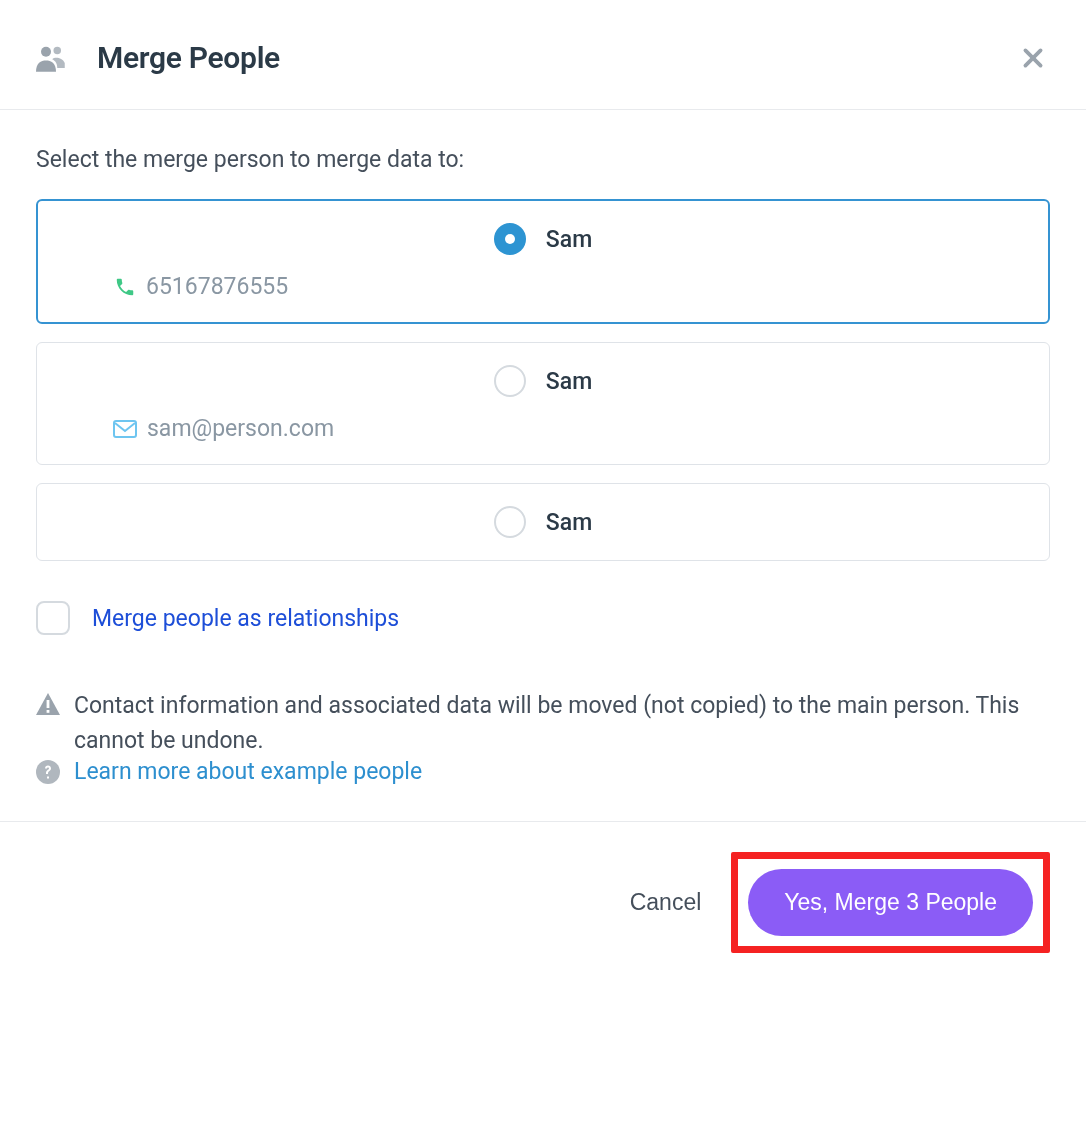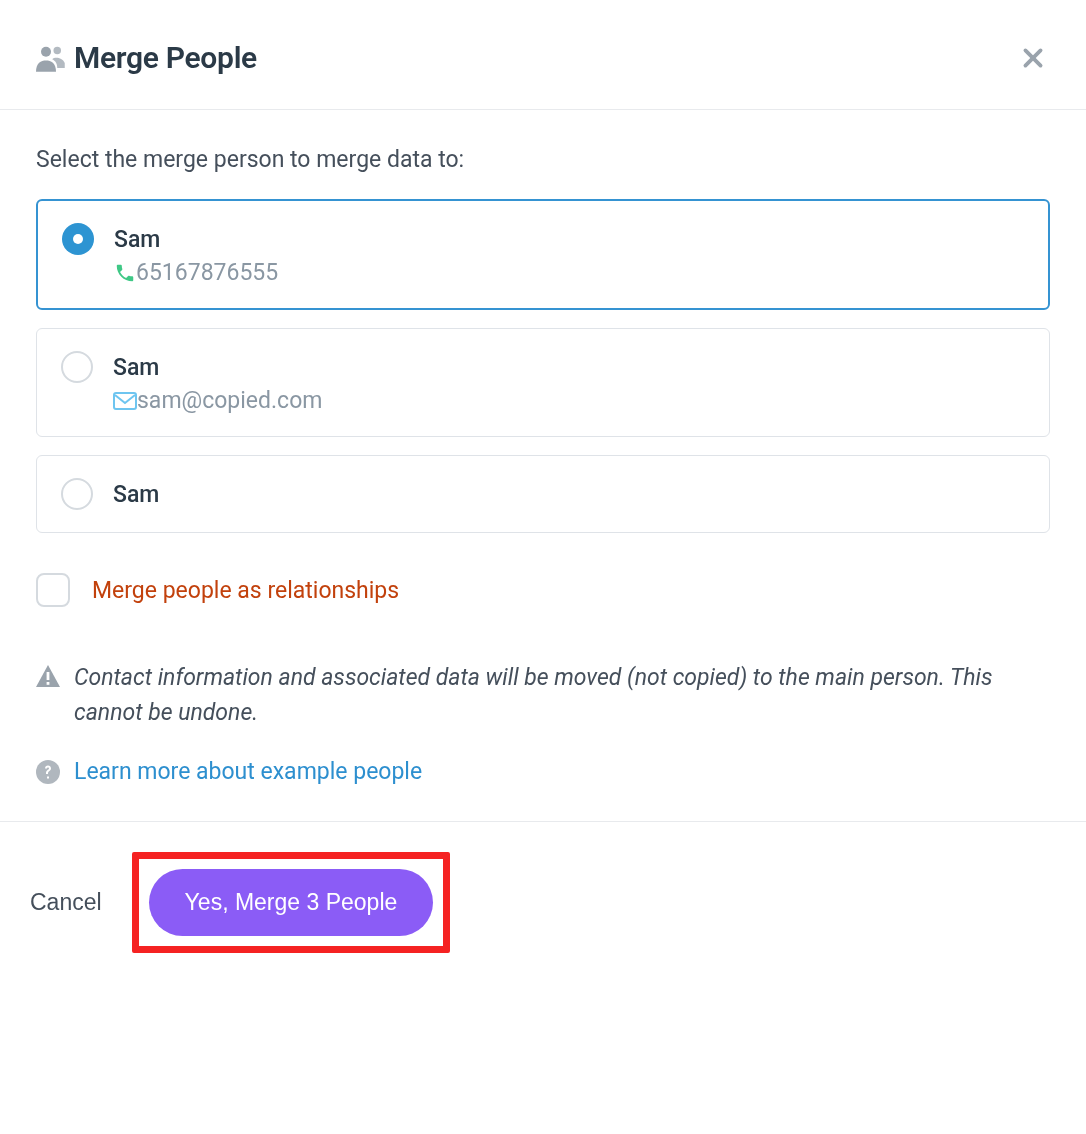--- a/index.html
+++ b/index.html
@@ -18,21 +18,21 @@
     .modal-header {
       display: flex;
       align-items: center;
       justify-content: space-between;
       padding: 40px 36px 34px 36px;
       border-bottom: 1px solid #e8eaed;
     }
     .header-left {
       display: flex;
       align-items: center;
-      gap: 8px;
+      gap: 31px;
     }
     .people-icon {
       color: #9aa3ac;
     }
     .modal-title {
       font-size: 30px;
       font-weight: 600;
       color: #2b3a47;
       letter-spacing: -0.3px;
     }
@@ -58,20 +58,21 @@
       cursor: pointer;
       background: #fff;
     }
     .person-option.selected {
       border: 2px solid #3593d2;
     }
     .option-row1 {
       display: flex;
       align-items: center;
       gap: 20px;
+      justify-content: center;
     }
     .radio {
       width: 32px;
       height: 32px;
       border-radius: 50%;
       border: 2px solid #d5dadf;
       background: #fff;
       position: relative;
       flex-shrink: 0;
     }
@@ -89,21 +90,22 @@
       background: #fff;
     }
     .person-name {
       font-size: 23px;
       color: #2b3a47;
       font-weight: 500;
     }
     .option-detail {
       display: flex;
       align-items: center;
-      margin-top: 4px;
+      gap: 10px;
+      margin-top: 18px;
       margin-left: 52px;
     }
     .detail-text {
       font-size: 23px;
       color: #8a97a3;
     }
     .phone-icon { color: #3fc886; }
     .email-icon { color: #6ec5f0; }
 
     .checkbox-row {
@@ -116,28 +118,26 @@
     .checkbox {
       width: 34px;
       height: 34px;
       border: 2px solid #d5dadf;
       border-radius: 8px;
       background: #fff;
       flex-shrink: 0;
     }
     .checkbox-label {
       font-size: 23px;
-      color: #c2410c;
+      color: #1d4ed8;
     }
     .warning-row {
       display: flex;
       align-items: flex-start;
       gap: 14px;
-      margin-bottom: 28px;
-      font-style: italic;
     }
     .warning-icon { color: #9aa3ac; margin-top: 4px; flex-shrink: 0; }
     .warning-text {
       font-size: 23px;
       color: #454f5b;
       line-height: 1.5;
     }
     .help-row {
       display: flex;
       align-items: center;
@@ -146,20 +146,21 @@
     .help-icon { color: #b0b7be; }
     .help-link {
       font-size: 23px;
       color: #2d8fcf;
       cursor: pointer;
     }
     .modal-footer {
       border-top: 1px solid #e8eaed;
       padding: 30px 36px 30px 20px;
       display: flex;
+      justify-content: flex-end;
       align-items: center;
       gap: 20px;
     }
     .cancel-btn {
       font-size: 23px;
       color: #454f5b;
       background: none;
       border: none;
       cursor: pointer;
       padding: 12px 10px;
@@ -228,21 +229,21 @@
         <span class="radio"></span>
         <span class="person-name">Sam</span>
       </div>
       <div class="option-detail">
         <span class="email-icon">
           <svg width="24" height="20" viewBox="0 0 24 18" fill="none" stroke="currentColor" stroke-width="2">
             <rect x="1" y="1" width="22" height="16" rx="2"></rect>
             <path d="M2 3 L12 11 L22 3"></path>
           </svg>
         </span>
-        <span class="detail-text">sam@copied.com</span>
+        <span class="detail-text">sam@person.com</span>
       </div>
     </div>
 
     <div class="person-option">
       <div class="option-row1">
         <span class="radio"></span>
         <span class="person-name">Sam</span>
       </div>
     </div>
 

